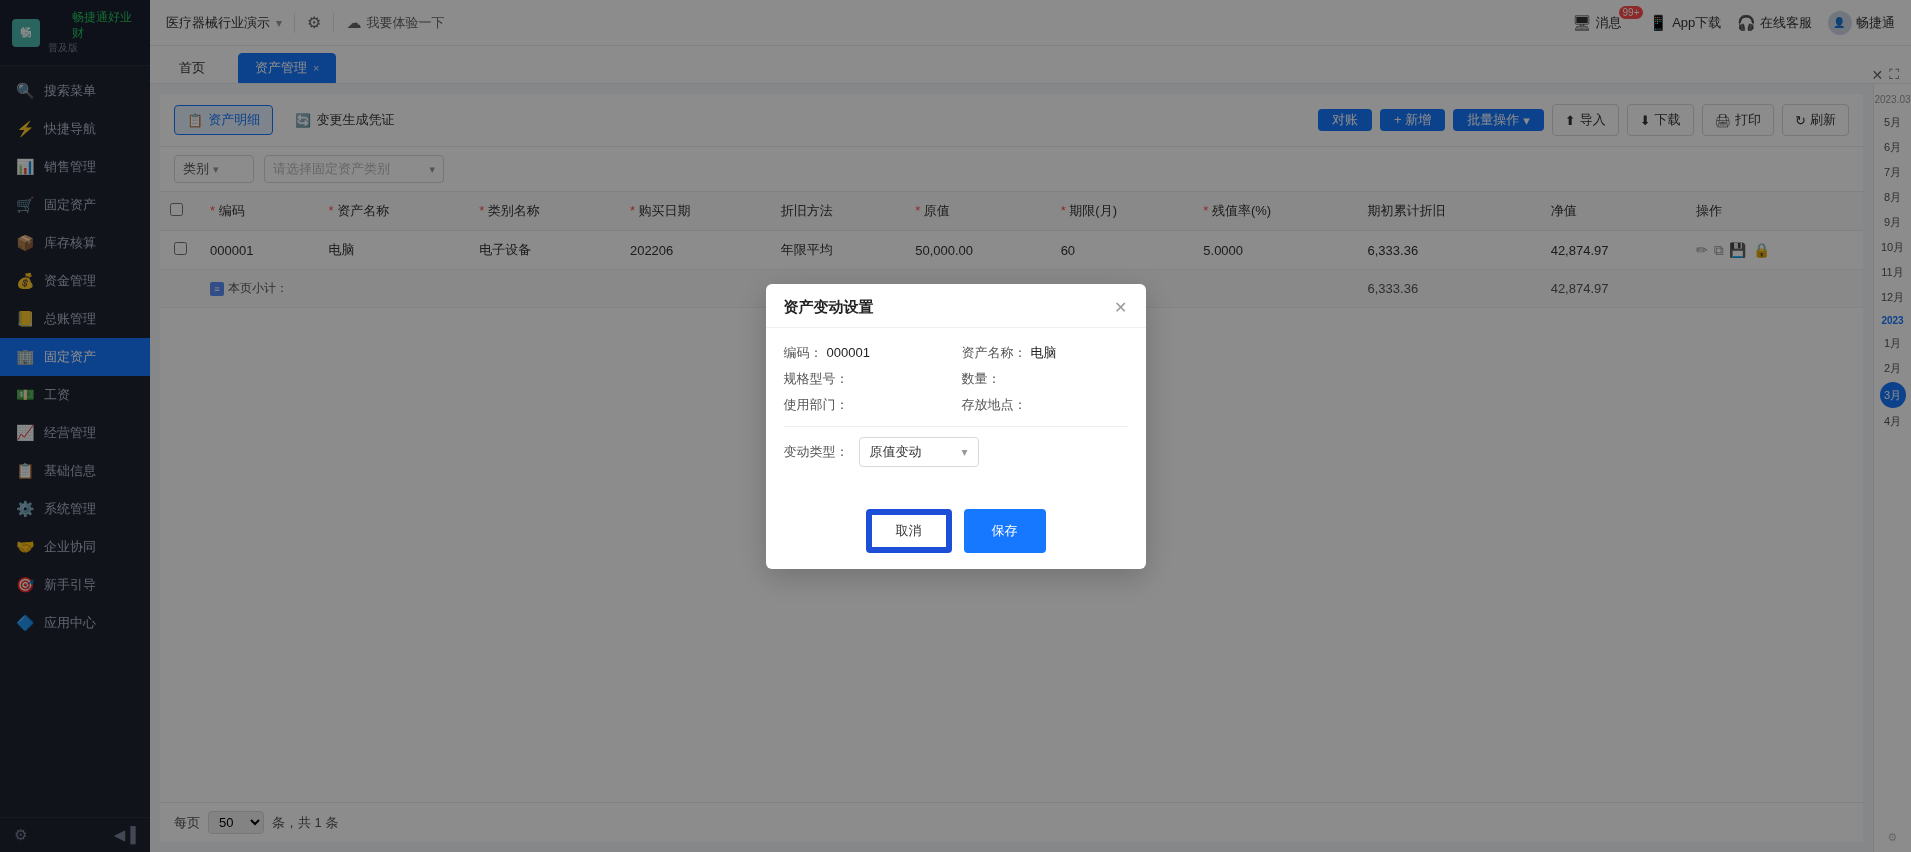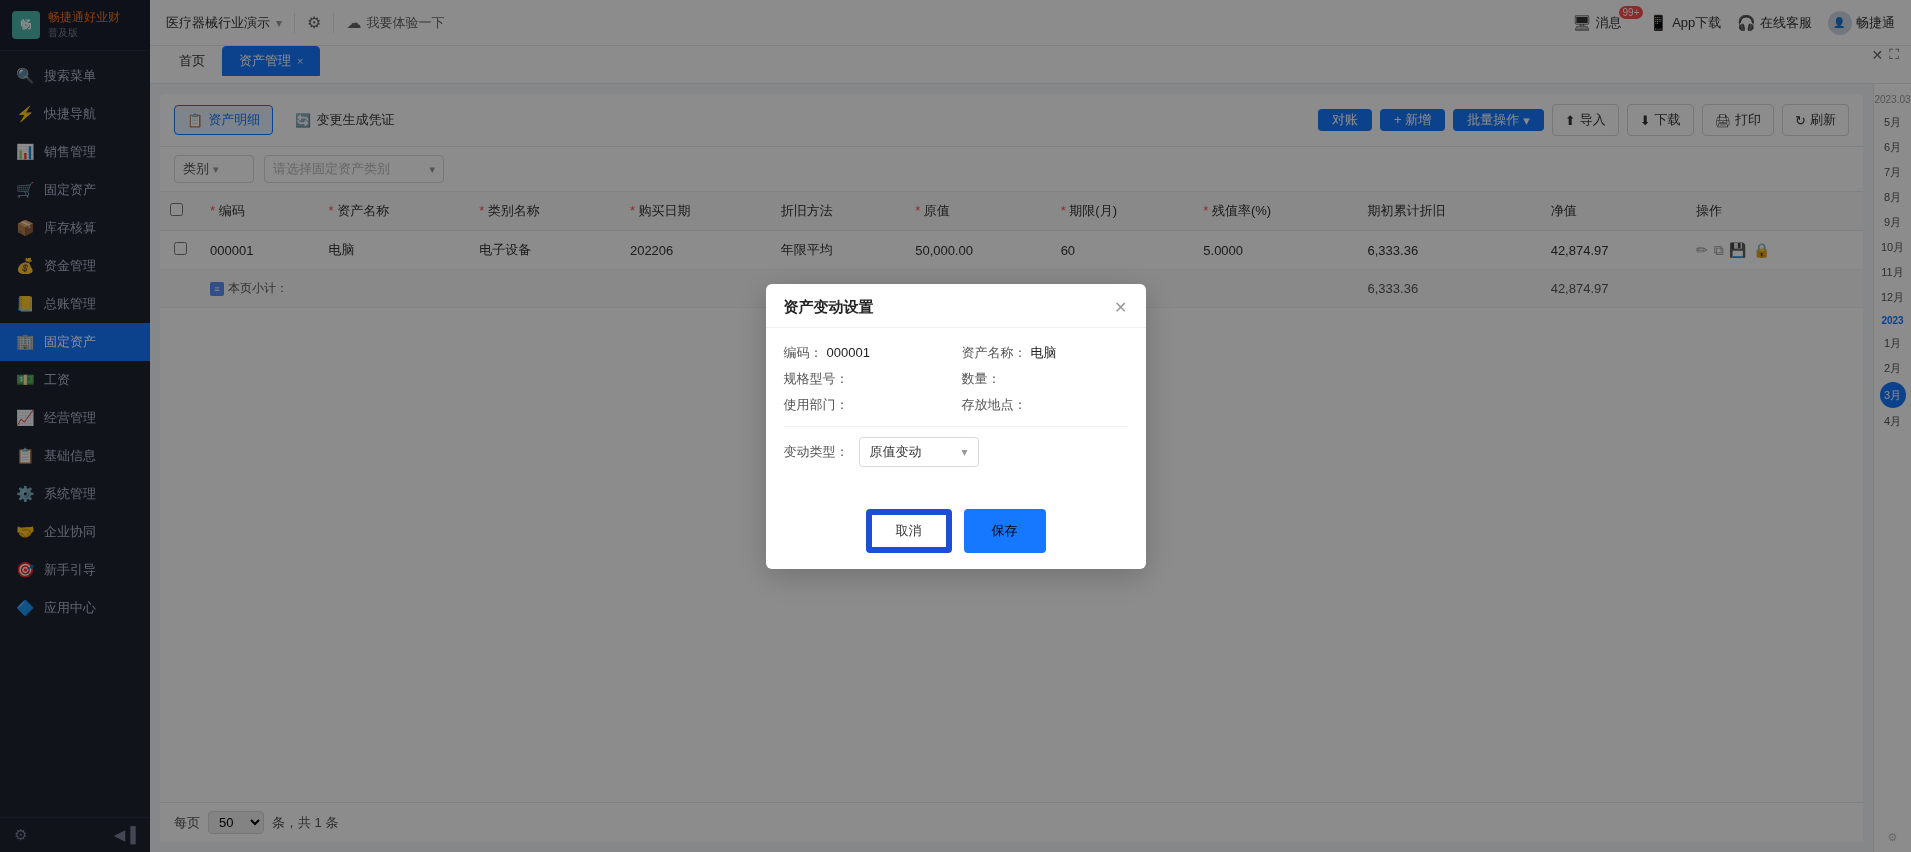--- a/index.html
+++ b/index.html
@@ -2,21 +2,21 @@
 <html><head>
   <meta charset="utf-8">
   <style>
     * { box-sizing: border-box; margin: 0; padding: 0; }
     body { font-family: 'Microsoft YaHei', Arial, sans-serif; font-size: 13px; background: #f0f2f5; display: flex; height: 852px; overflow: hidden; }
 
     
     .sidebar { width: 150px; background: #1e2330; color: #c8cdd8; display: flex; flex-direction: column; height: 100%; flex-shrink: 0; }
     .sidebar-header { background: #1a1f2e; padding: 10px 12px; display: flex; align-items: center; gap: 8px; border-bottom: 1px solid #2a3040; }
     .sidebar-logo-icon { width: 28px; height: 28px; background: #4db6ac; border-radius: 4px; display: flex; align-items: center; justify-content: center; color: white; font-size: 11px; font-weight: bold; flex-shrink: 0; }
-    .sidebar-title { font-size: 12px; color: #f97316; line-height: 1.3; }
+    .sidebar-title { font-size: 12px; color: #22c55e; line-height: 1.3; margin-left: 24px; }
     .sidebar-edition { font-size: 10px; color: #7a8299; }
     .sidebar-nav { flex: 1; overflow-y: auto; padding: 6px 0; }
     .sidebar-nav::-webkit-scrollbar { width: 4px; }
     .sidebar-nav::-webkit-scrollbar-thumb { background: #3a4155; }
     .sidebar-item { display: flex; align-items: center; gap: 10px; padding: 10px 16px; cursor: pointer; color: #b0b8cc; font-size: 13px; transition: background 0.2s; }
     .sidebar-item.active { background: #1677ff; color: #fff; }
     .sidebar-item-icon { font-size: 15px; width: 18px; text-align: center; flex-shrink: 0; }
     .sidebar-footer { display: flex; justify-content: space-between; align-items: center; padding: 8px 14px; border-top: 1px solid #2a3040; }
     .sidebar-footer-icon { color: #7a8299; cursor: pointer; font-size: 15px; }
 
@@ -31,21 +31,21 @@
     .topbar-experience { display: flex; align-items: center; gap: 5px; font-size: 13px; color: #666; cursor: pointer; }
     .topbar-right { margin-left: auto; display: flex; align-items: center; gap: 16px; }
     .topbar-msg { display: flex; align-items: center; gap: 4px; font-size: 13px; color: #333; cursor: pointer; position: relative; }
     .badge { background: #ff4d4f; color: white; font-size: 10px; padding: 1px 4px; border-radius: 8px; position: absolute; top: -8px; right: -10px; }
     .topbar-app { display: flex; align-items: center; gap: 4px; font-size: 13px; color: #333; cursor: pointer; }
     .topbar-service { display: flex; align-items: center; gap: 4px; font-size: 13px; color: #333; cursor: pointer; }
     .topbar-user { display: flex; align-items: center; gap: 4px; font-size: 13px; color: #333; cursor: pointer; }
     .topbar-user-avatar { width: 24px; height: 24px; background: #d0d8e8; border-radius: 50%; display: flex; align-items: center; justify-content: center; font-size: 10px; color: #555; }
 
     
-    .tabs-bar { background: #fff; height: 38px; display: flex; align-items: flex-start; padding: 0 12px; border-bottom: 1px solid #e8eaf0; flex-shrink: 0; gap: 0; }
+    .tabs-bar { background: #fff; height: 38px; display: flex; align-items: flex-end; padding: 0 12px; border-bottom: 1px solid #e8eaf0; flex-shrink: 0; gap: 16px; }
     .tab { height: 30px; padding: 0 16px; display: flex; align-items: center; gap: 6px; border-radius: 4px 4px 0 0; font-size: 13px; cursor: pointer; color: #555; border: 1px solid transparent; }
     .tab.active { background: #1677ff; color: #fff; border-color: #1677ff; }
     .tab-home { color: #333; background: transparent; }
     .tab-close { font-size: 11px; cursor: pointer; opacity: 0.8; }
     .tab-maximize { margin-left: auto; display: flex; gap: 6px; align-items: center; }
     .tab-maximize-btn { cursor: pointer; font-size: 14px; color: #666; }
 
     
     .content-area { flex: 1; display: flex; overflow: hidden; background: #f5f6fa; position: relative; }
 
@@ -103,21 +103,21 @@
     .dialog-info-label { color: #555; white-space: nowrap; }
     .dialog-info-value { color: #222; font-weight: 500; }
     .dialog-divider { height: 1px; background: #f0f0f0; margin: 10px 0; }
     .dialog-form-row { display: flex; align-items: center; gap: 10px; margin-bottom: 14px; }
     .dialog-form-label { font-size: 13px; color: #555; white-space: nowrap; min-width: 60px; }
     .dialog-select { display: flex; align-items: center; gap: 6px; border: 1px solid #d9d9d9; border-radius: 4px; padding: 5px 10px; font-size: 13px; color: #333; cursor: pointer; min-width: 120px; background: white; }
     .dialog-input { border: 1px solid #d9d9d9; border-radius: 4px; padding: 5px 10px; font-size: 13px; color: #333; min-width: 120px; flex: 1; }
     .dialog-input-after { border: 1px solid #d9d9d9; border-radius: 4px; padding: 5px 10px; font-size: 13px; color: #bbb; flex: 1; background: #fafafa; }
     .dialog-footer { display: flex; justify-content: center; gap: 12px; padding: 12px 18px 16px; }
     .btn-cancel { background: white; color: #333; border: 6px solid #1d4ed8; padding: 7px 24px; border-radius: 4px; cursor: pointer; font-size: 13px; }
-    .btn-save { background: #1677ff; color: #000000; border: none; padding: 7px 28px; border-radius: 4px; cursor: pointer; font-size: 13px; }
+    .btn-save { background: #1677ff; color: #ffffff; border: none; padding: 7px 28px; border-radius: 4px; cursor: pointer; font-size: 13px; }
     .dialog-value-row { display: flex; align-items: center; gap: 10px; }
   </style>
 </head>
 <body>
 
 <div class="sidebar">
   <div class="sidebar-header">
     <div class="sidebar-logo-icon">
       <span>畅</span>
     </div>

